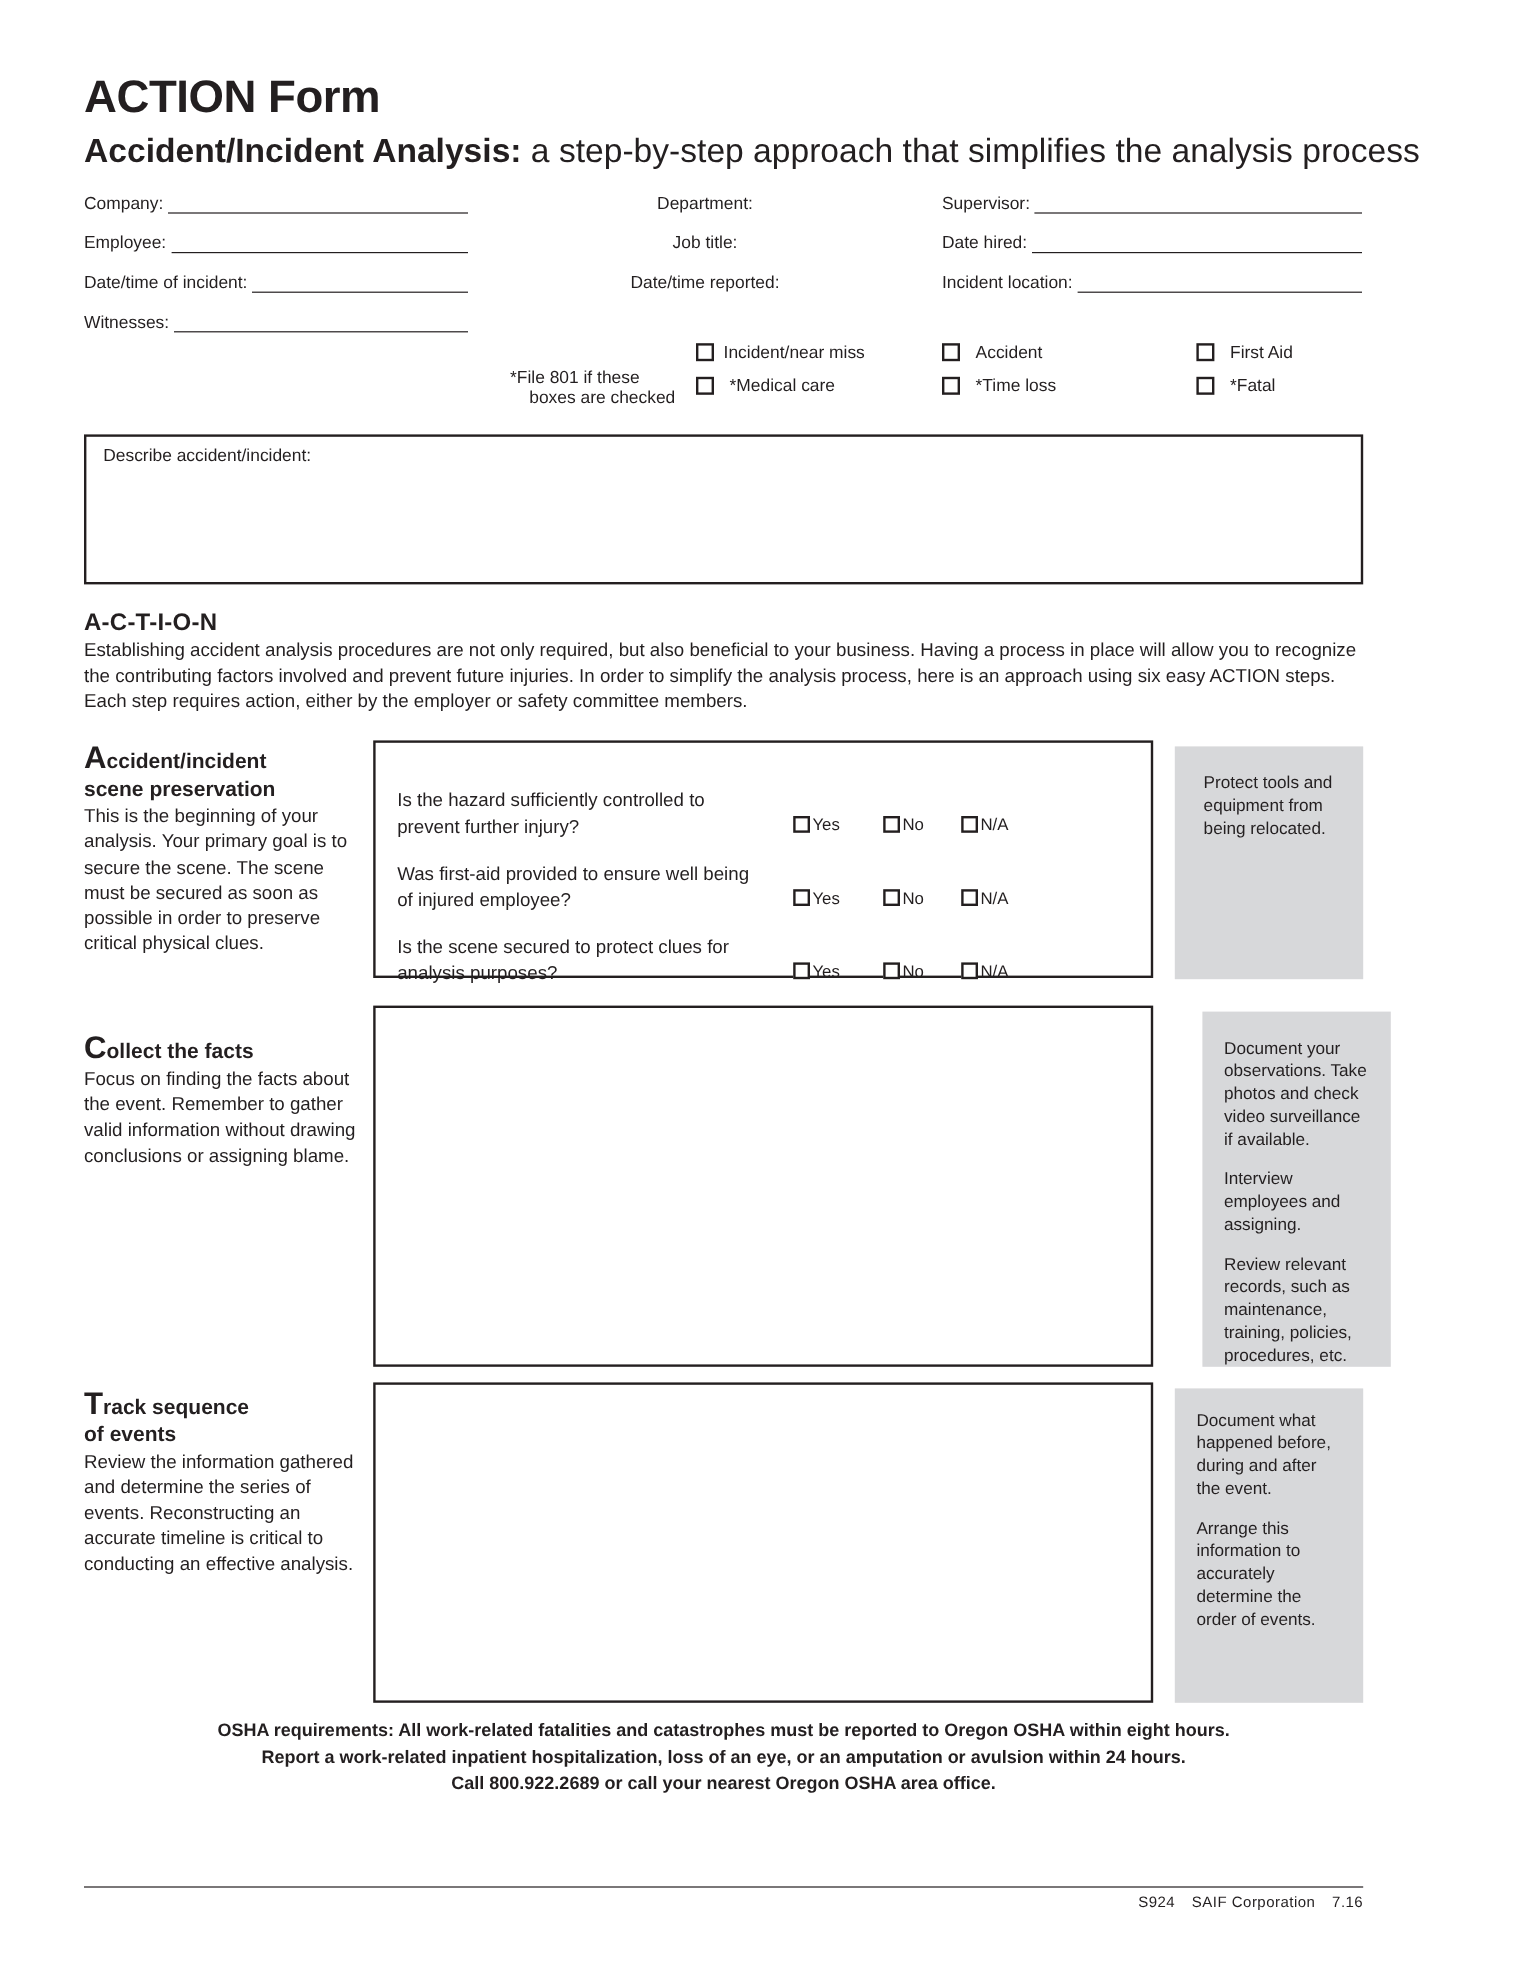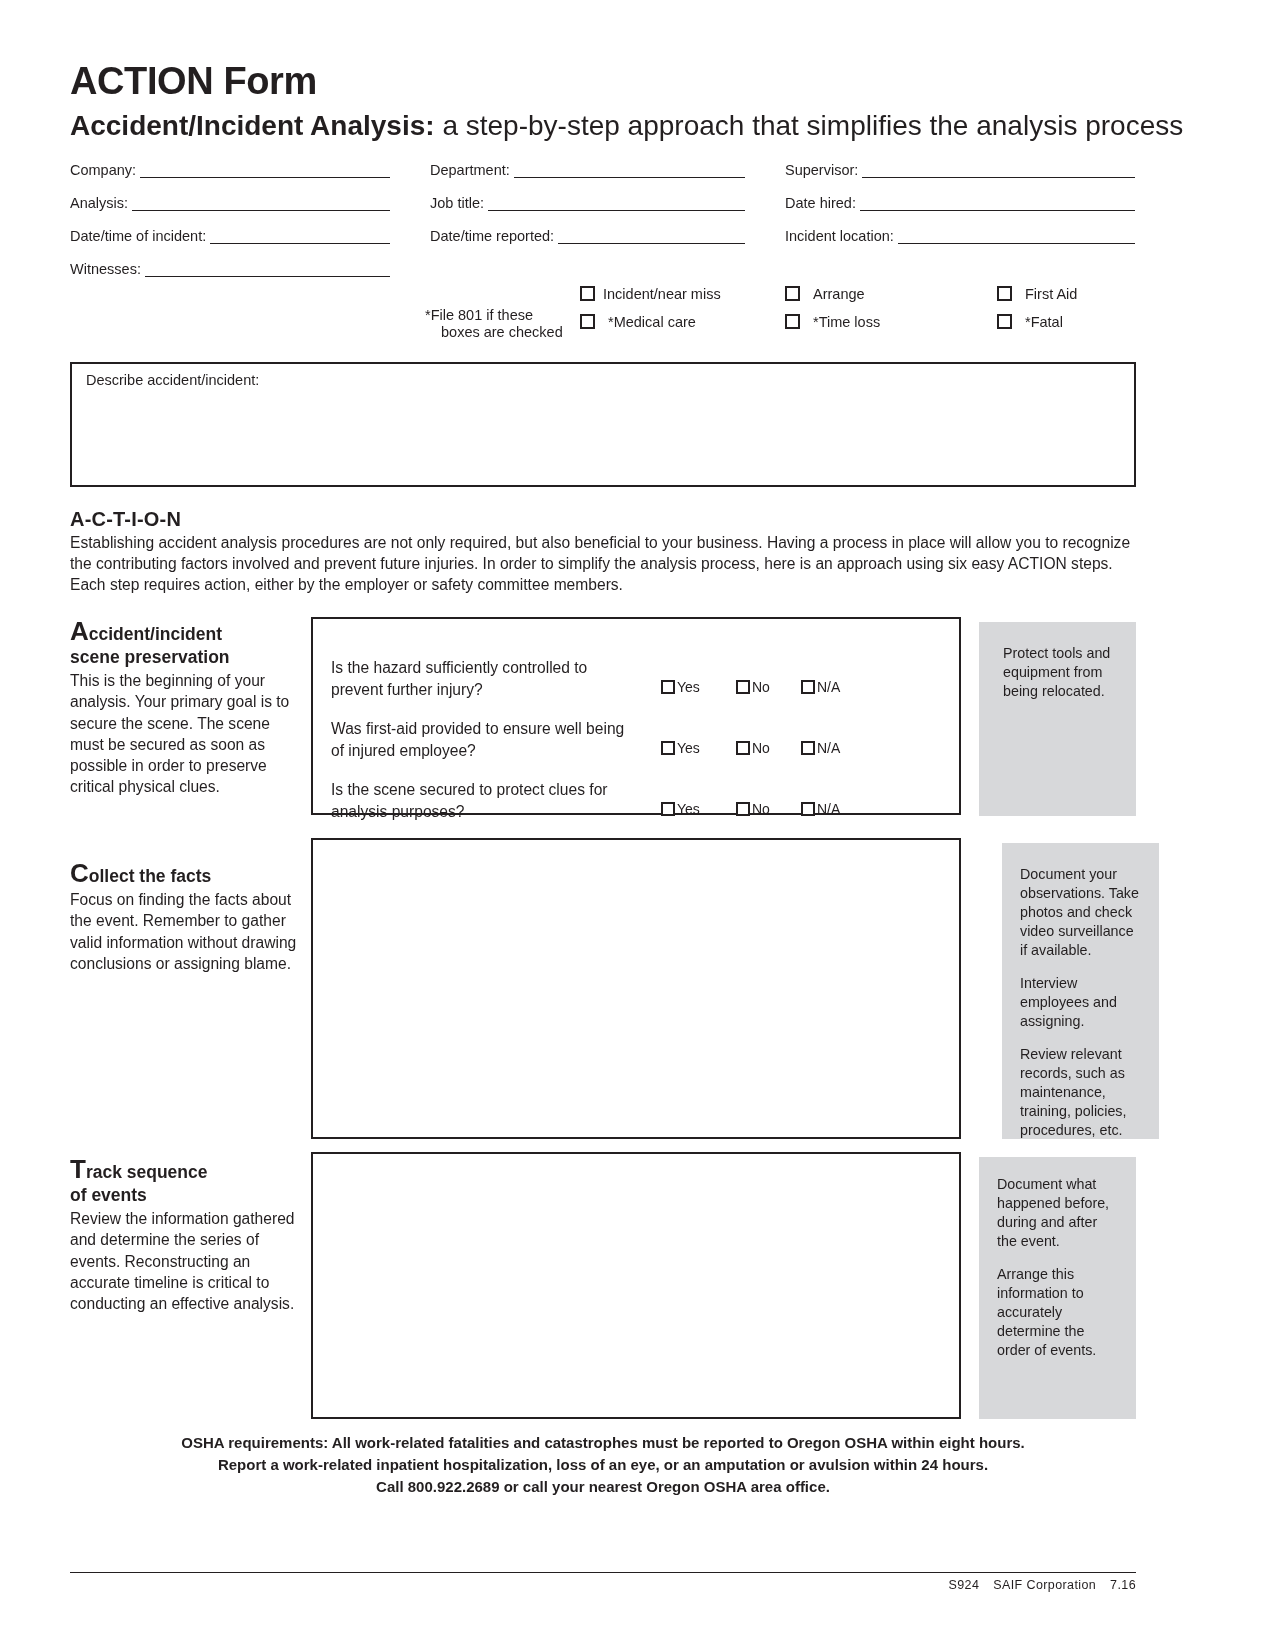--- a/index.html
+++ b/index.html
@@ -31,21 +31,21 @@
   .frow { position:relative; height:33px; }
   .fcell { position:absolute; display:flex; align-items:center; white-space:nowrap; }
   .fcell .lbl { font-size:14.5px; line-height:1.1; padding-bottom:1px; }
   .fcell .rule {
     flex:1 1 auto;
     border-bottom:1px solid #231f20;
     height:14px;
     margin-left:4px;
   }
   .c1 { left:0px;   width:320px; }
-  .c2 { left:360px; width:315px; }
+  .c2 { left:360px; width:315px;flex-direction:column; }
   .c3 { left:715px; width:350px; }
 
   
   .cbwrap { position:absolute; left:425px; top:280px; width:710px; height:60px; }
   .cbcol { position:absolute; top:0; }
   .cbcol.k1 { left:155px; }
   .cbcol.k2 { left:360px; }
   .cbcol.k3 { left:572px; }
   .cbrow { display:flex; align-items:center; height:27px; }
   .cbrow.second { margin-top:1px; }
@@ -153,21 +153,21 @@
         <span class="lbl">Department:</span>
         <span class="rule"></span>
       </div>
       <div class="fcell c3">
         <span class="lbl">Supervisor:</span>
         <span class="rule"></span>
       </div>
     </div>
     <div class="frow">
       <div class="fcell c1">
-        <span class="lbl">Analysis:</span>
+        <span class="lbl">Employee:</span>
         <span class="rule"></span>
       </div>
       <div class="fcell c2">
         <span class="lbl">Job title:</span>
         <span class="rule"></span>
       </div>
       <div class="fcell c3">
         <span class="lbl">Date hired:</span>
         <span class="rule"></span>
       </div>
@@ -207,21 +207,21 @@
       </div>
       <div class="cbrow second">
         <span class="box"></span>
         <span class="cbl indent">*Medical care</span>
       </div>
     </div>
 
     <div class="cbcol k2">
       <div class="cbrow">
         <span class="box"></span>
-        <span class="cbl indent">Arrange</span>
+        <span class="cbl indent">Accident</span>
       </div>
       <div class="cbrow second">
         <span class="box"></span>
         <span class="cbl indent">*Time loss</span>
       </div>
     </div>
 
     <div class="cbcol k3">
       <div class="cbrow">
         <span class="box"></span>

